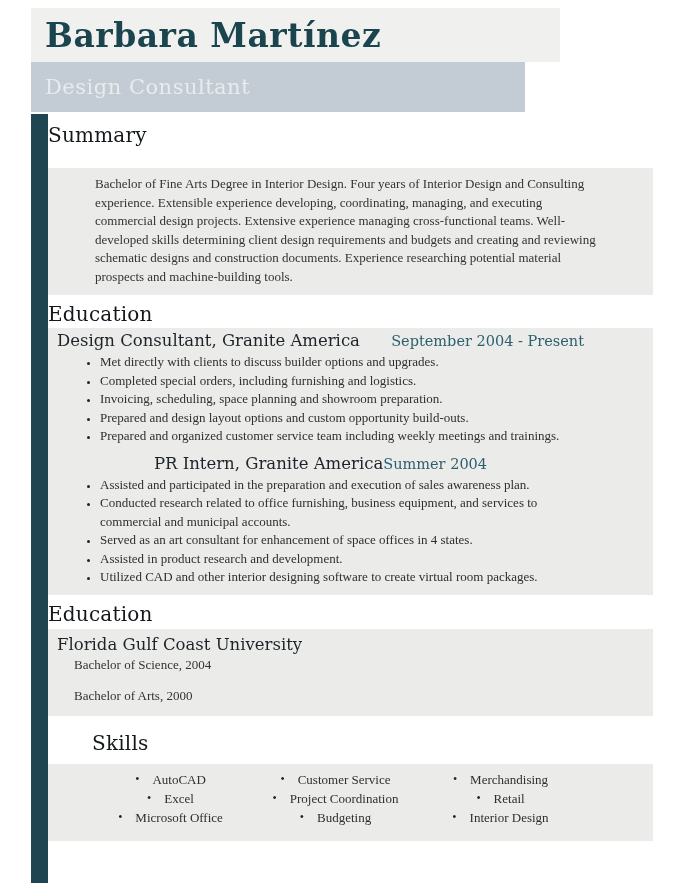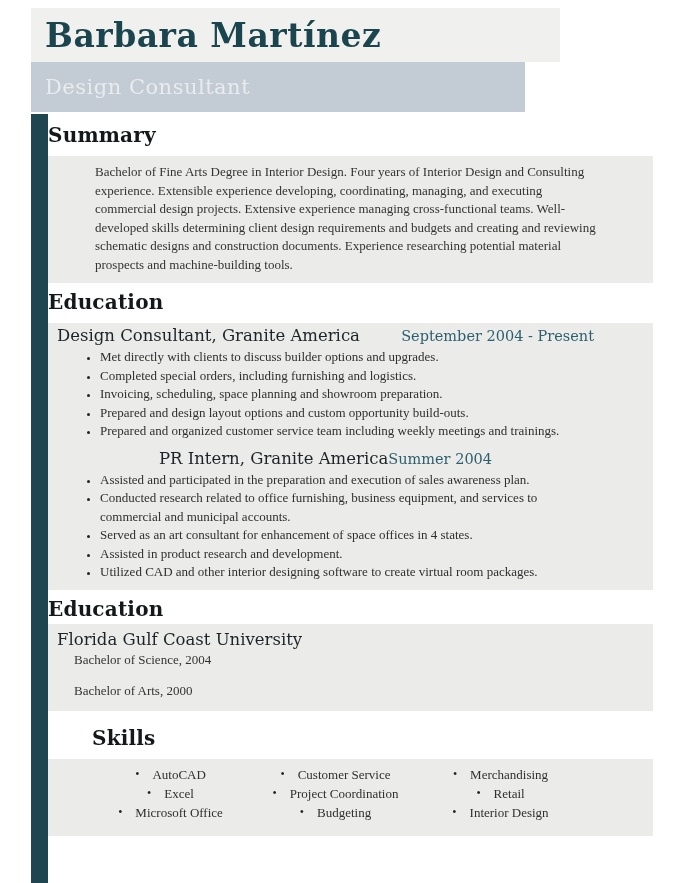--- a/index.html
+++ b/index.html
@@ -50,43 +50,43 @@
     background: #1f4650;
   }
   
   main {
     position: absolute;
     left: 48px; top: 114px;
     width: 605px;
   }
   h2 {
     font-family: "DejaVu Serif", serif;
-    font-weight: 700;
+    font-weight: 400;
     font-size: 20px;
     line-height: 25px;
     color: #15181a;
     letter-spacing: 0.2px;
   }
   .box { background: #ebece9; }
   
   .sec-summary h2 { margin-top: 9px; }
   .summary-box {
-    margin-top: 8px;
+    margin-top: 20px;
     padding: 7px 52px 9px 47px;
   }
   .summary-box p {
     font-size: 13px;
     line-height: 18.5px;
     color: #333333;
   }
   
   .sec-experience h2 { margin-top: 7px; }
   .experience-box {
-    margin-top: 8px;
-    padding: 3px 6px 8px 0;
+    margin-top: 1px;
+    padding: 3px 16px 8px 0;
   }
   .job-head {
     display: flex;
     justify-content: space-between;
     align-items: baseline;
     padding: 0 53px 0 9px;
   }
   .job + .job .job-head { margin-top: 8px; justify-content: center; }
   .job-name {
     font-family: "DejaVu Serif", serif;

